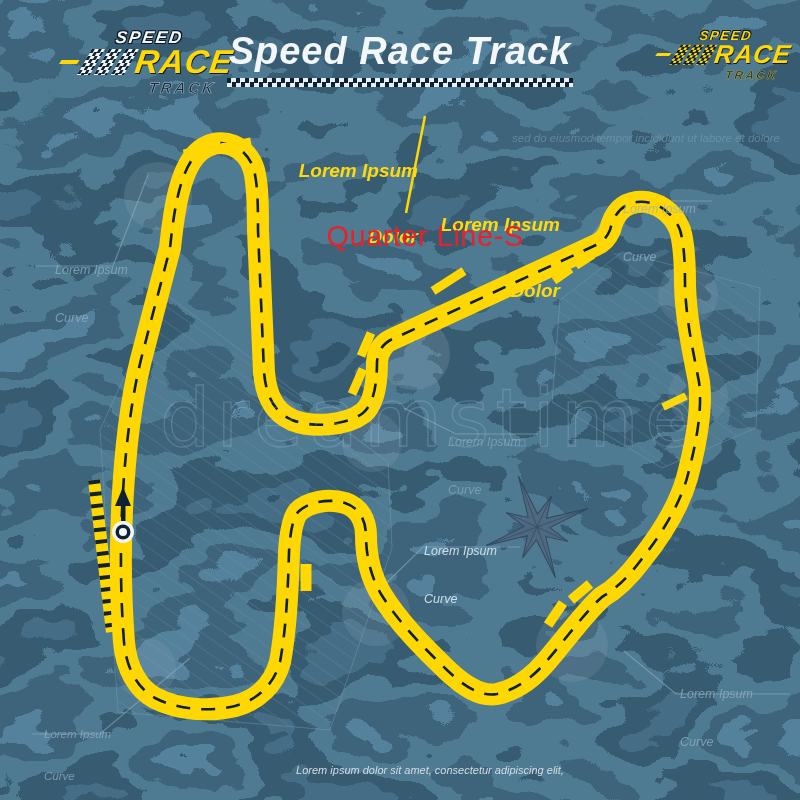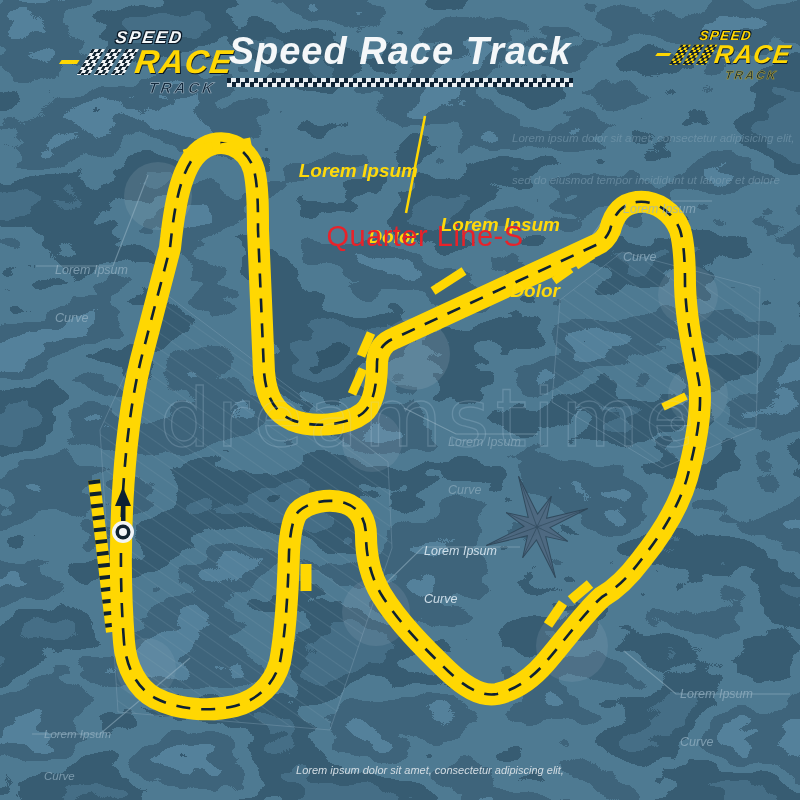--- a/index.html
+++ b/index.html
@@ -233,21 +233,20 @@
       <div class="streak"></div>
       <div class="flagbit"></div>
       <div class="flagbit"></div>
       <div class="flagbit"></div>
       <div class="race">RACE</div>
     </div>
     <div class="track">TRACK</div>
   </div>
 
   <div class="ov para top">
-    <div>Lorem ipsum dolor sit amet, consectetur adipisicing elit,</div>
     <div>sed do eiusmod tempor incididunt ut labore et dolore</div>
   </div>
 
   <div class="ov sector" id="sector-a">
     <div>Lorem Ipsum</div>
     <div>Dolor</div>
   </div>
   <div class="ov sector" id="sector-b">
     <div>Lorem Ipsum</div>
     <div>Dolor</div>

